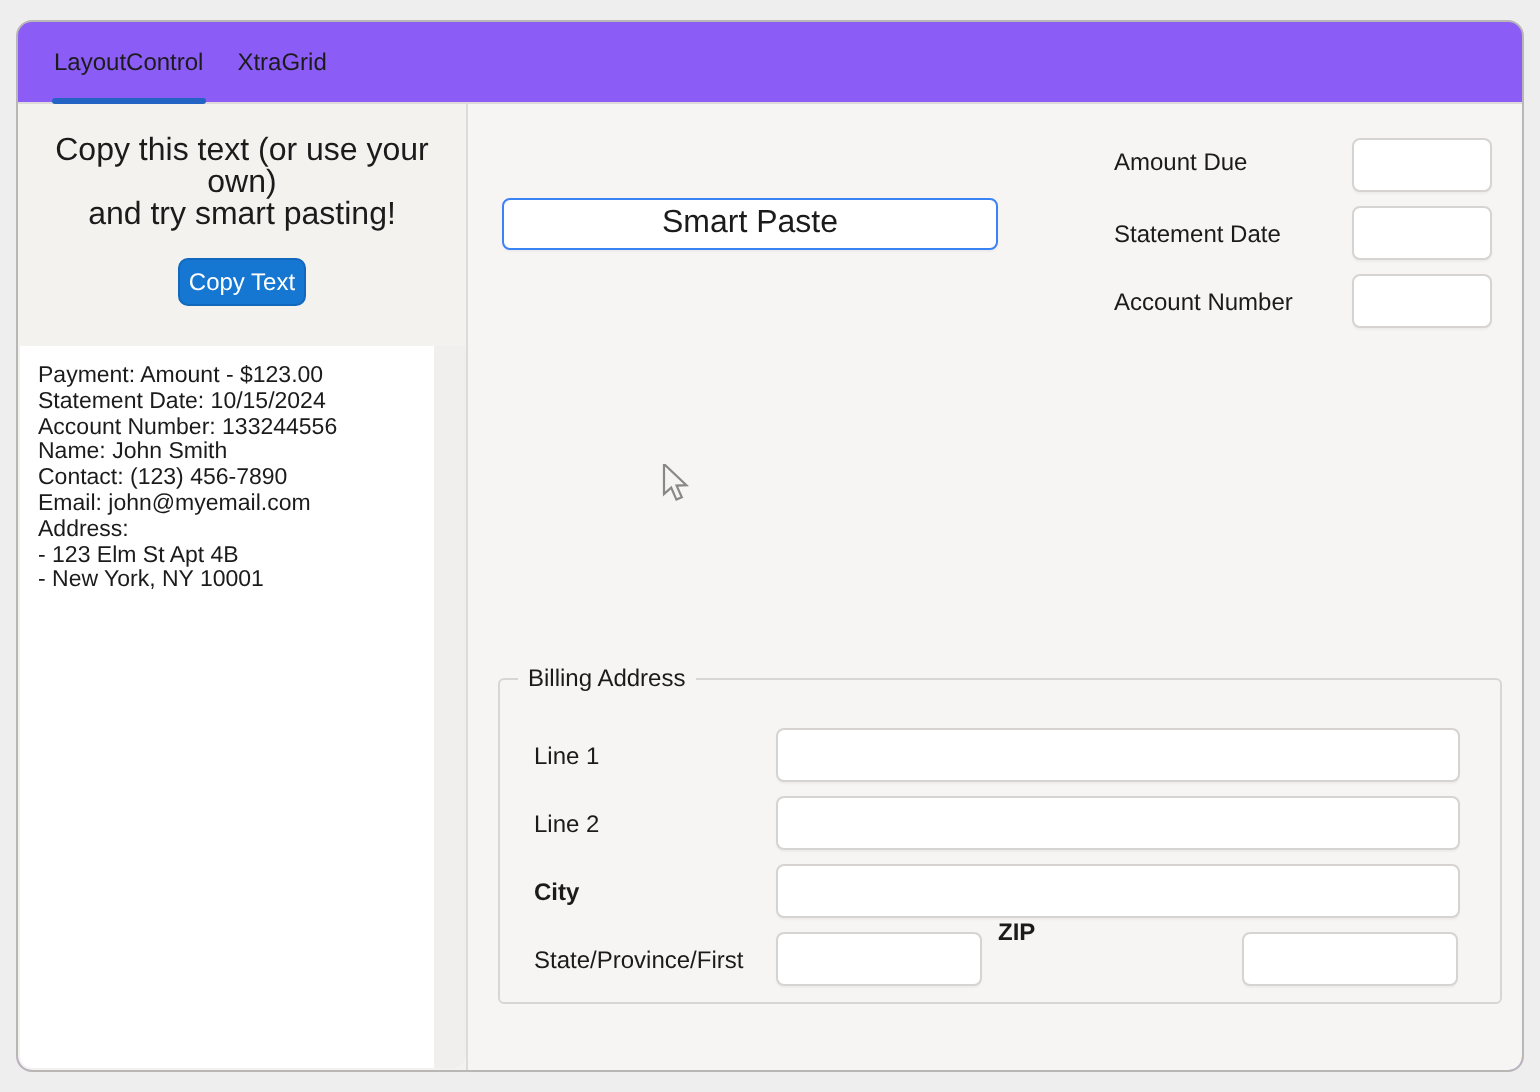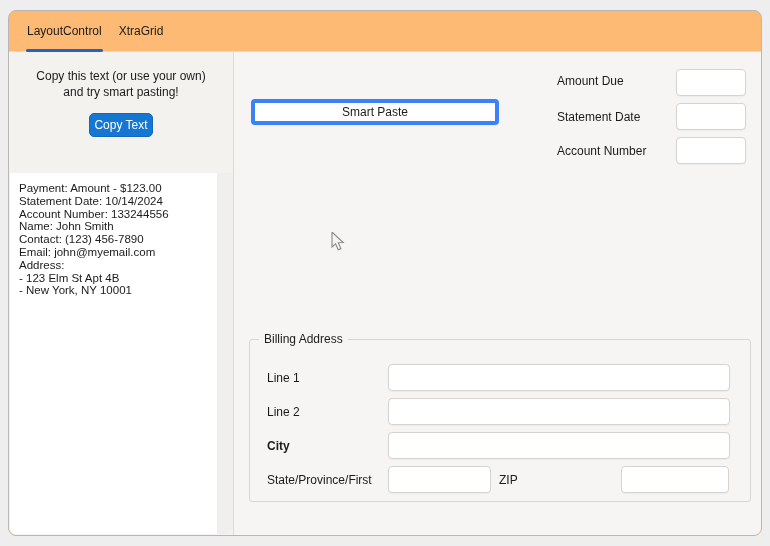--- a/index.html
+++ b/index.html
@@ -8,21 +8,21 @@
     background:#efeeee;
     font-family:"Liberation Sans","DejaVu Sans",sans-serif;
     color:#1b1b1b;
     position:relative;
     overflow:hidden;
   }
   *{box-sizing:border-box;}
 
   .window{
     position:absolute;left:8px;top:10px;width:754px;height:526px;
-    background:#fdba74;
+    background:#8b5cf6;
     border:1px solid #b9b7b5;
     border-radius:8px;
     overflow:hidden;
   }
 
   
   .tabstrip{
     position:absolute;left:0;top:0;right:0;height:41px;
     border-bottom:1px solid #dddbd9;
     display:flex;align-items:center;
@@ -49,21 +49,21 @@
   }
   .right-panel{
     position:absolute;left:225px;top:0;right:0;bottom:0;
     background:#f7f5f3;
   }
 
   
   .instruction{
     margin-top:16px;
     text-align:center;
-    font-size:12px;line-height:16px;
+    font-size:16px;line-height:16px;
   }
   .copy-btn{
     display:block;margin:13px auto 0 auto;
     background:#1577d2;color:#ffffff;
     border:1px solid #1168bd;border-radius:5px;
     font-size:12px;font-family:inherit;
     padding:4px 4px;height:24px;line-height:14px;
     cursor:pointer;
   }
   .memo{
@@ -94,23 +94,23 @@
     box-shadow:0 1px 1px rgba(0,0,0,0.04);
     font-family:inherit;font-size:12px;padding:0 7px;color:#1b1b1b;
     outline:none;
   }
   .paste-instruction{
     position:absolute;left:17px;top:18px;font-size:12px;
   }
   .smart-paste{
     position:absolute;left:17px;top:47px;width:248px;height:26px;
     background:#ffffff;
-    border:4px solid #3b82f6;border-radius:4px;
+    border:1px solid #3b82f6;border-radius:4px;
     box-shadow:0 1px 1px rgba(0,0,0,0.04);
-    font-size:12px;font-family:inherit;color:#1b1b1b;
+    font-size:16px;font-family:inherit;color:#1b1b1b;
     cursor:pointer;
   }
   .fld-amount{left:442px;top:17px;width:70px;}
   .fld-statement{left:442px;top:51px;width:70px;}
   .fld-account{left:442px;top:85px;width:70px;}
   .lbl-amount{left:323px;top:29px;}
   .lbl-statement{left:323px;top:65px;}
   .lbl-account{left:323px;top:99px;}
 
   .groupbox{
@@ -130,21 +130,21 @@
 
   .lbl-first{left:17px;top:44px;}    .fld-first{left:137px;top:30px;width:107px;}
   .lbl-last{left:251px;top:44px;}    .fld-last{left:370px;top:30px;width:110px;}
   .lbl-phone{left:17px;top:77px;}    .fld-phone{left:137px;top:64px;width:343px;}
   .lbl-email{left:17px;top:111px;}   .fld-email{left:137px;top:98px;width:343px;}
 
   .lbl-line1{left:17px;top:40px;}    .fld-line1{left:138px;top:26px;width:342px;}
   .lbl-line2{left:17px;top:74px;}    .fld-line2{left:138px;top:60px;width:342px;}
   .lbl-city{left:17px;top:108px;font-weight:bold;}    .fld-city{left:138px;top:94px;width:342px;}
   .lbl-state{left:17px;top:142px;}   .fld-state{left:138px;top:128px;width:103px;}
-  .lbl-zip{left:249px;top:142px;}    .fld-zip{left:371px;top:128px;width:108px;}
+  .lbl-zip{left:249px;top:128px;font-weight:bold;}    .fld-zip{left:371px;top:128px;width:108px;}
 
   .mouse-cursor{position:absolute;left:331px;top:232px;z-index:50;}
 </style>
 </head>
 <body>
 
 <div class="window">
 
   <div class="tabstrip">
     <div class="tab">
@@ -160,21 +160,21 @@
 
     <div class="left-panel">
       <div class="instruction">
         <div>Copy this text (or use your own)</div>
         <div>and try smart pasting!</div>
       </div>
       <button class="copy-btn">Copy Text</button>
       <div class="memo">
         <div class="memo-scrollbar"></div>
         <div class="memo-text">Payment: Amount - $123.00
-Statement Date: 10/14/2024
+Statement Date: 10/15/2024
 Account Number: 133244556
 Name: John Smith
 Contact: (123) 456-7890
 Email: john@myemail.com
 Address:
 - 123 Elm St Apt 4B
 - New York, NY 10001</div>
       </div>
     </div>
 

